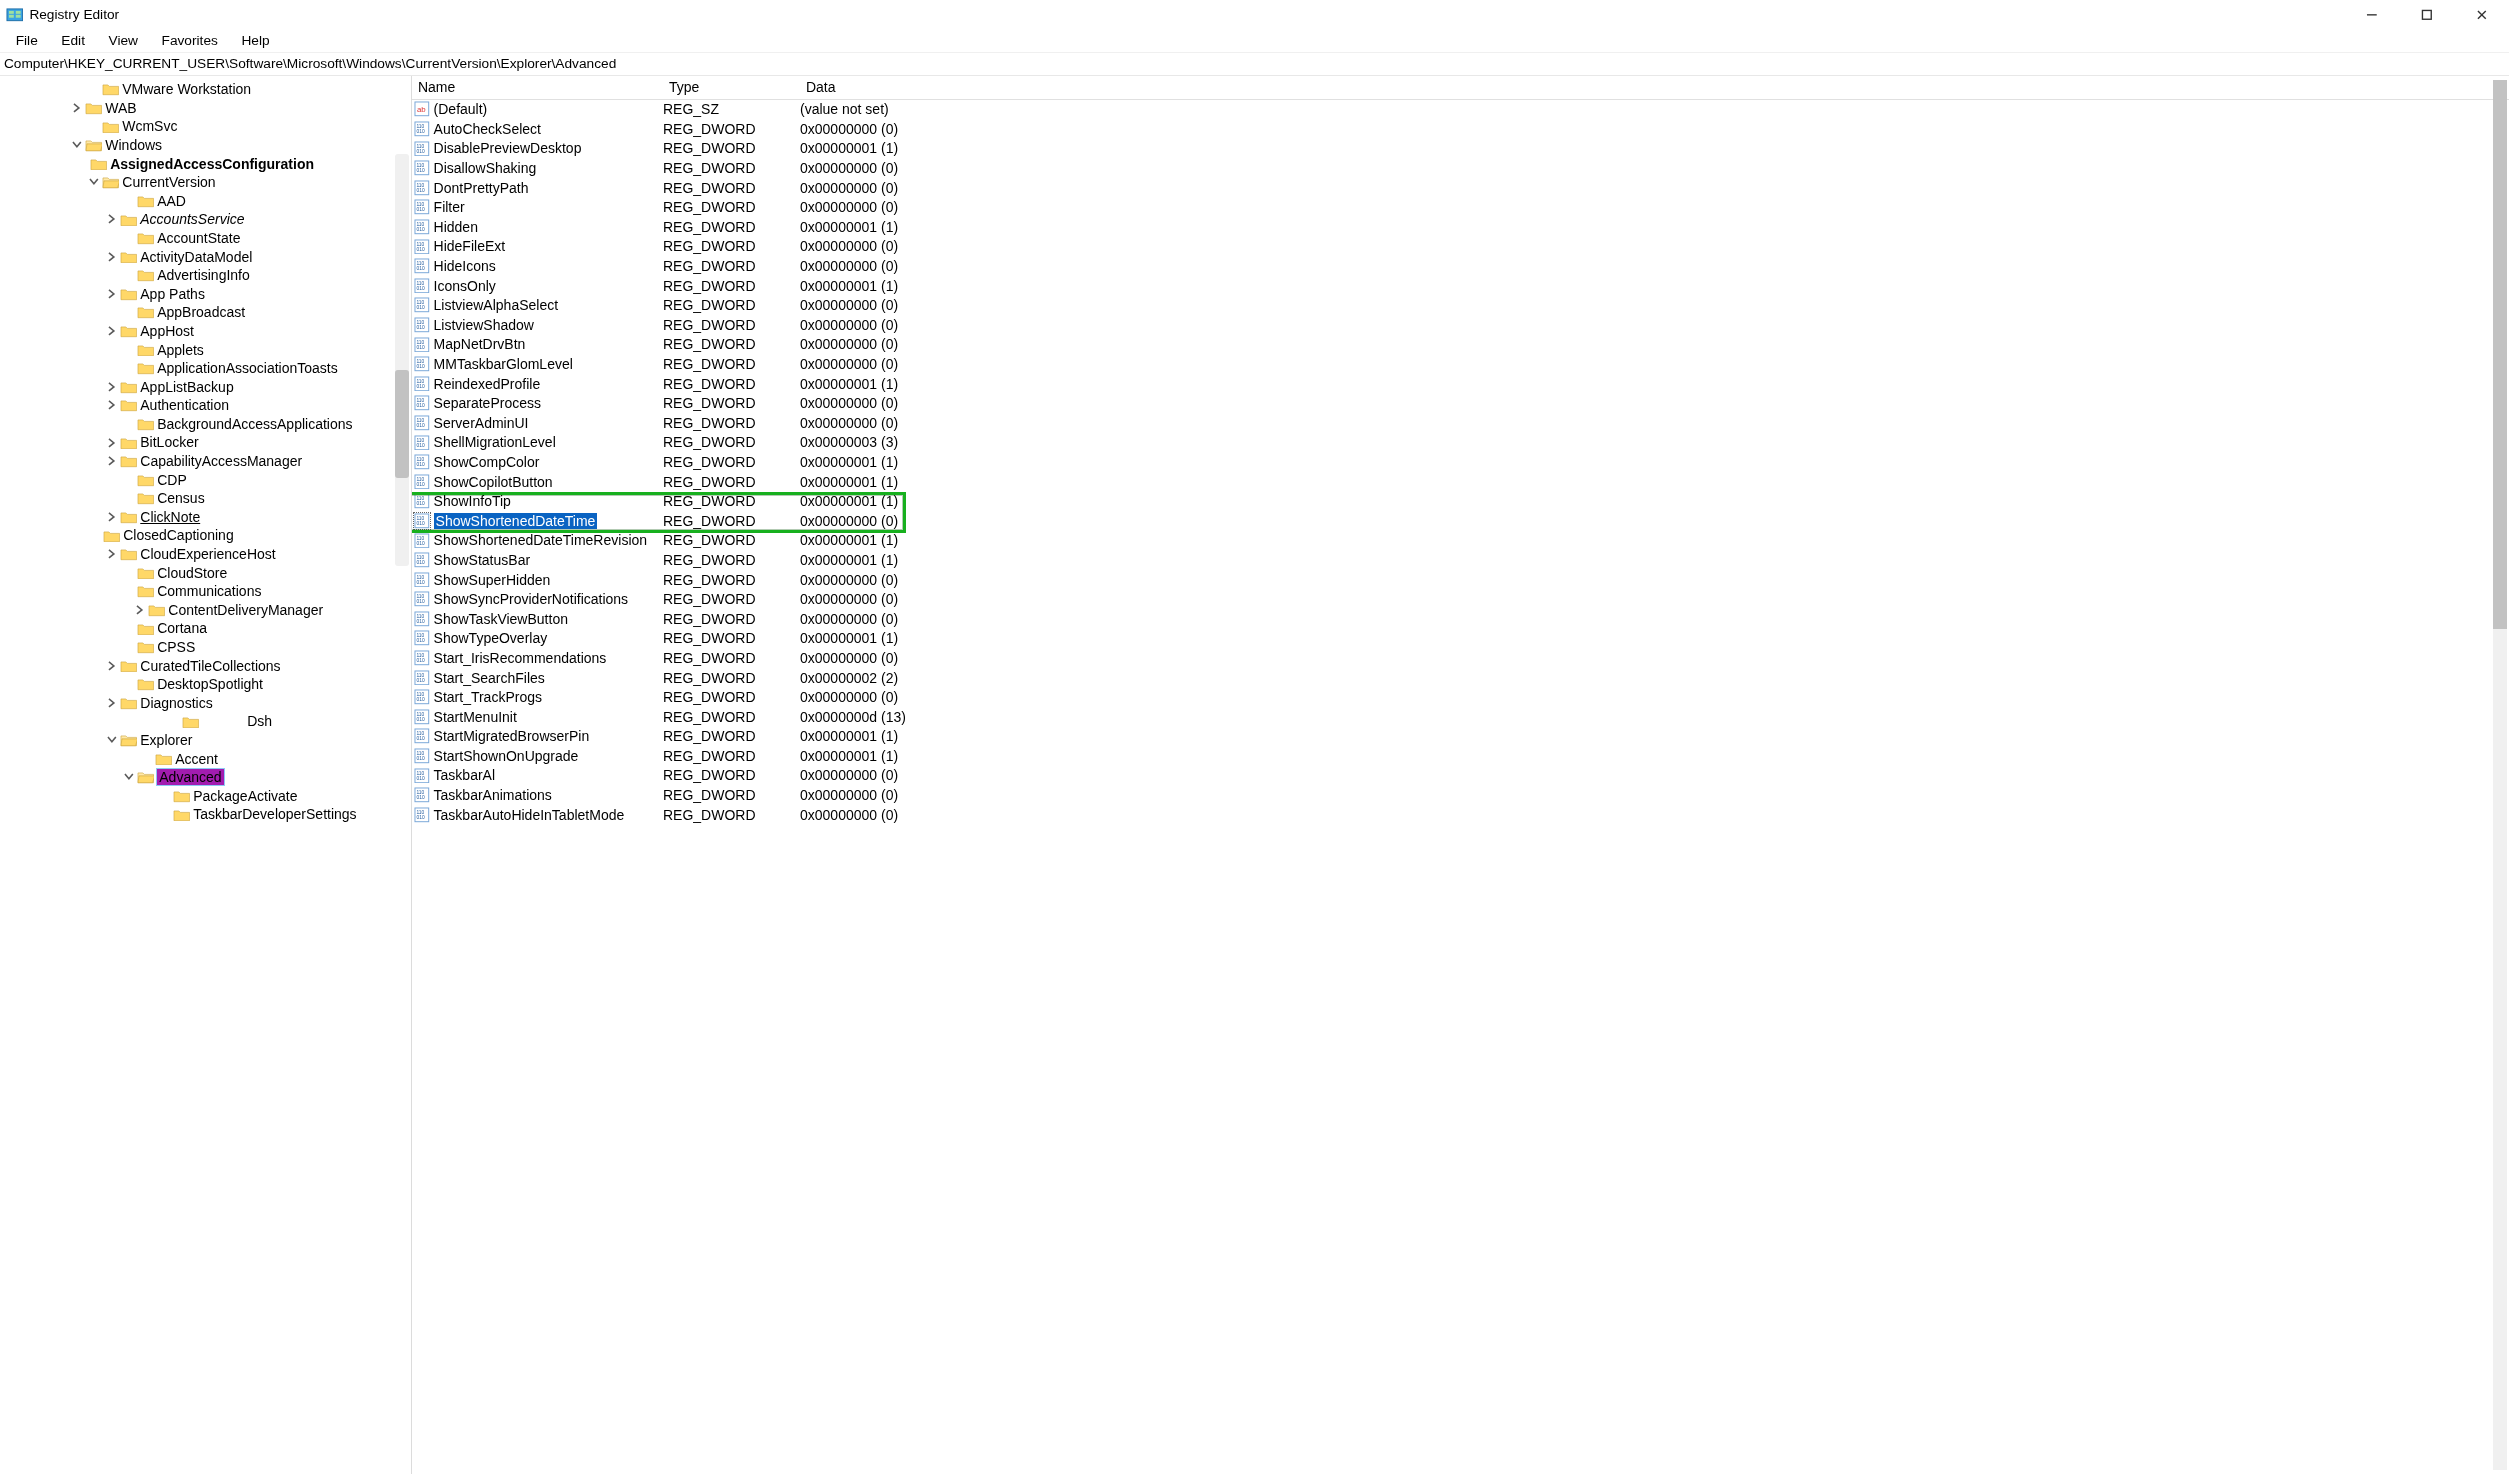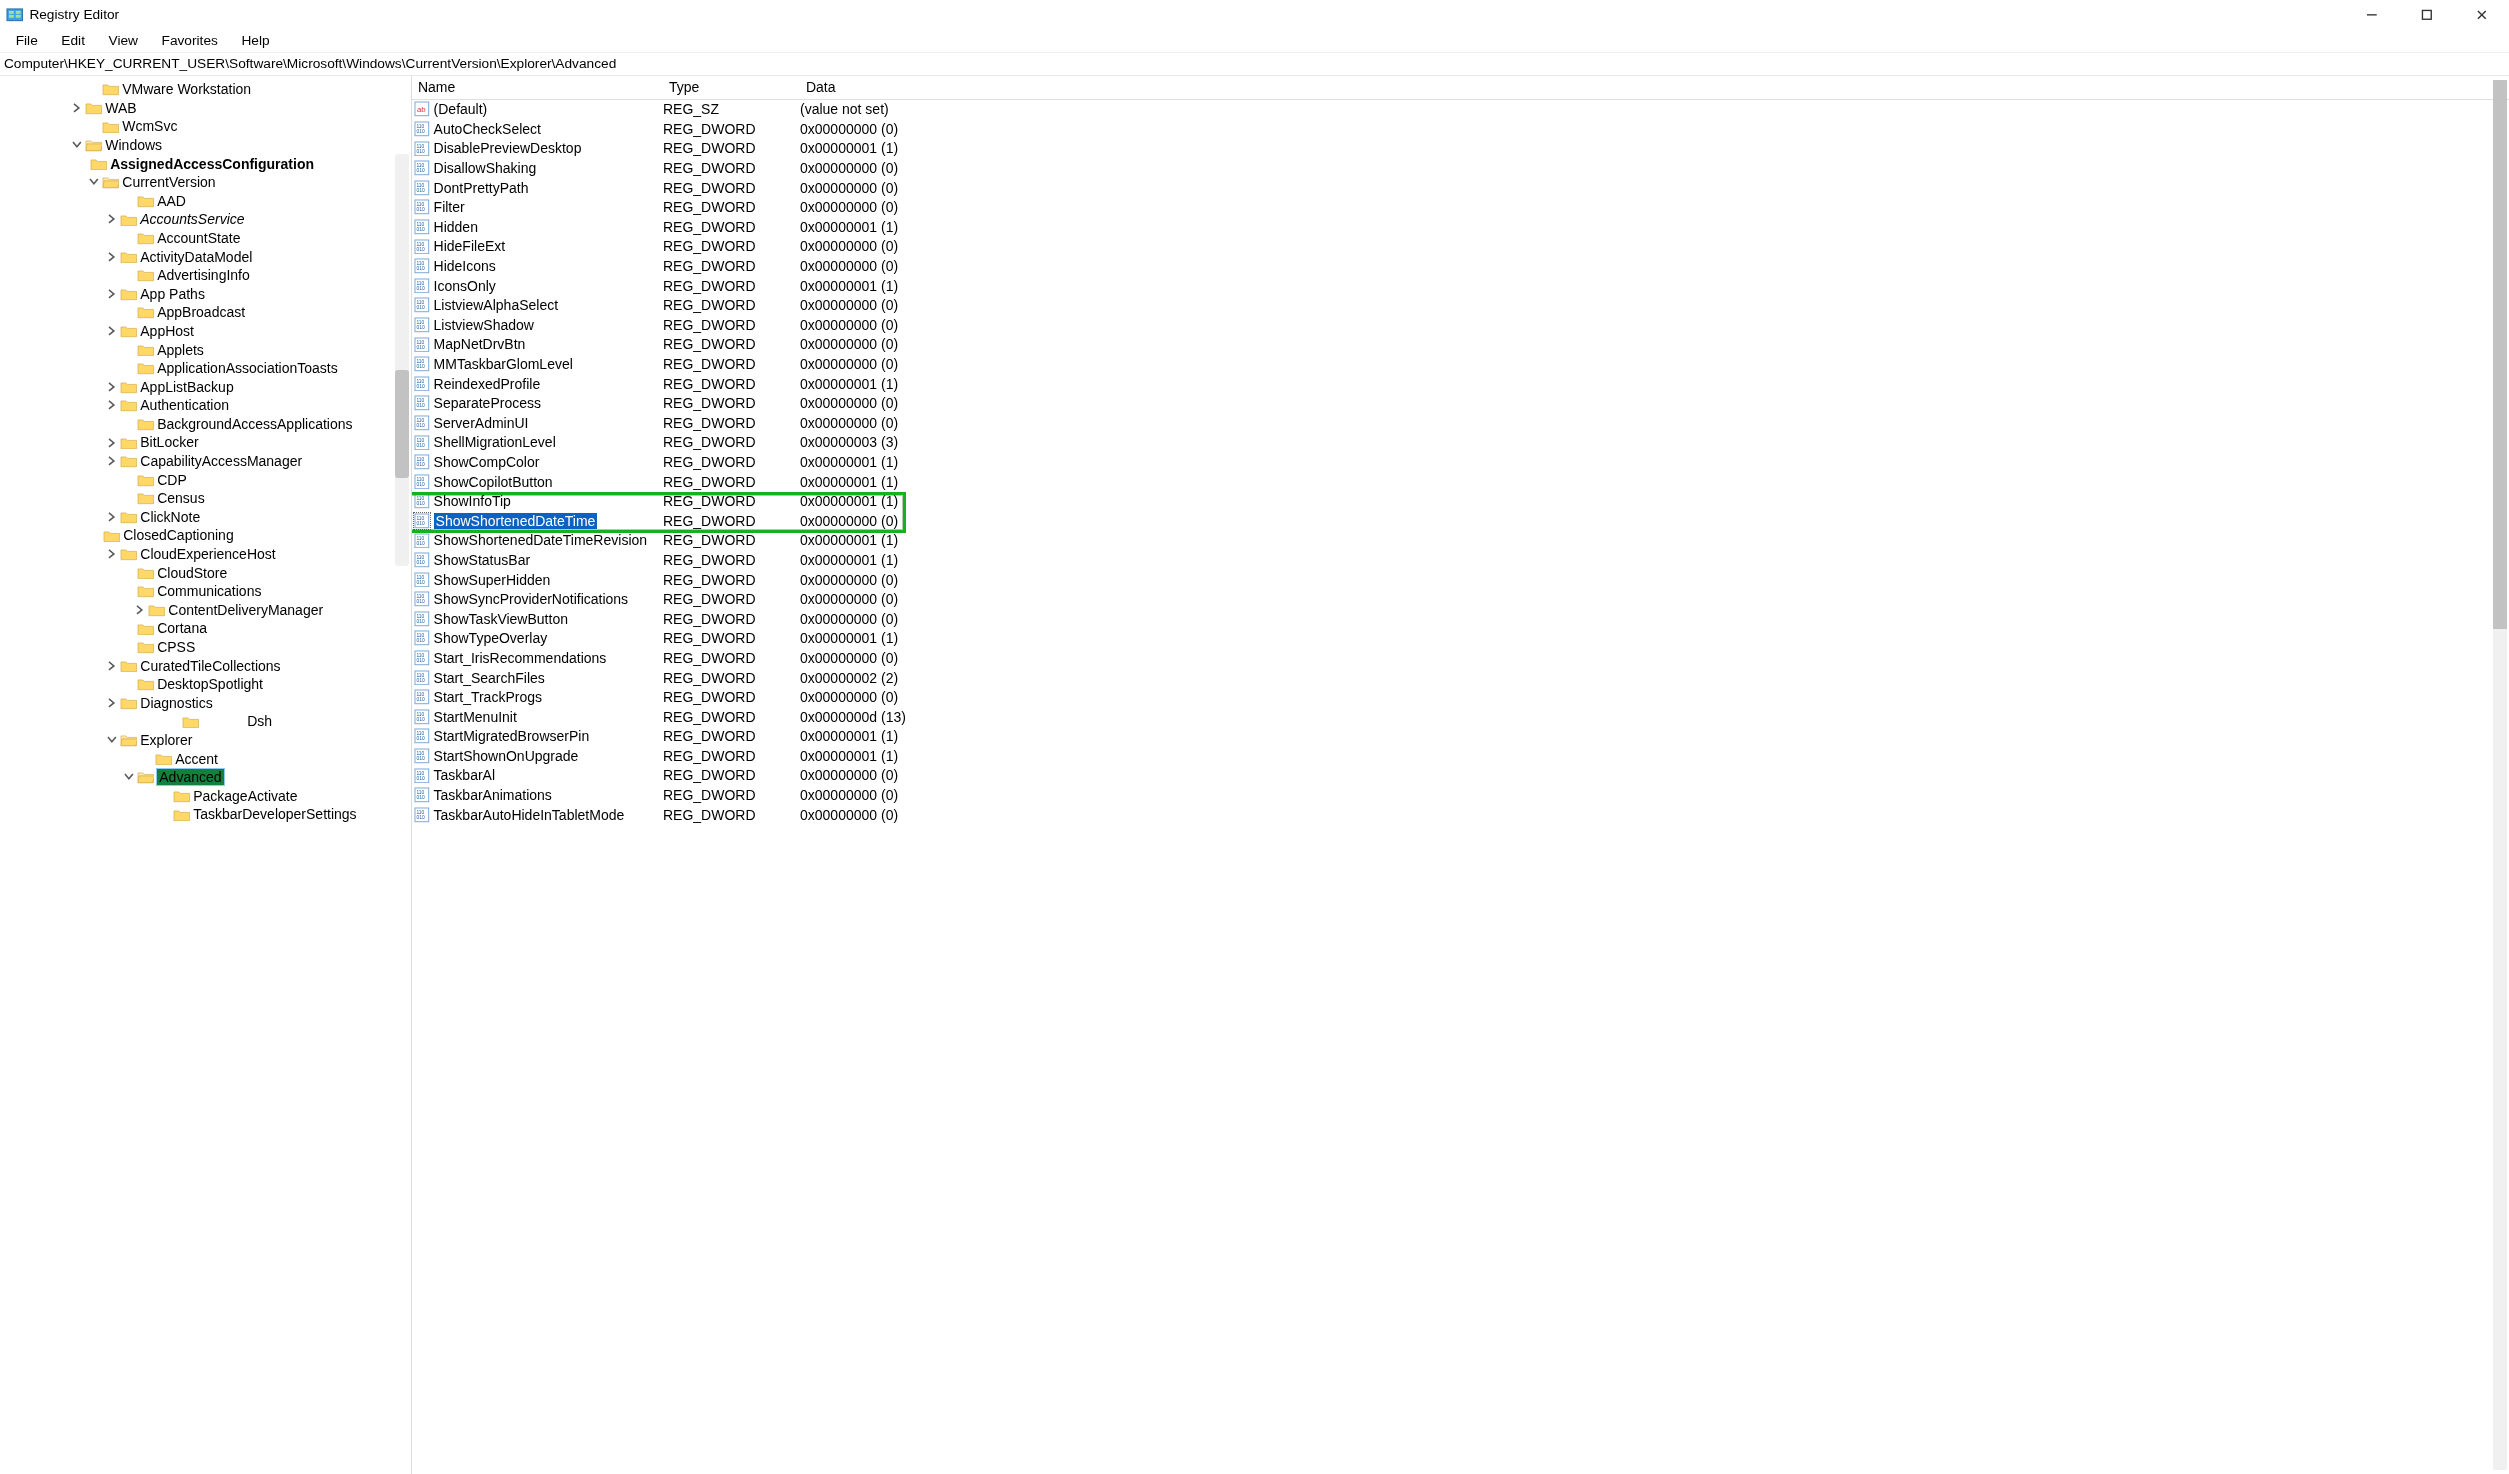--- a/index.html
+++ b/index.html
@@ -26,21 +26,21 @@
   .list-pane { flex: 1; overflow: hidden; position: relative; }
 
   
   .tree { font-size: 14px; color: #000; }
   .node { display: flex; align-items: center; height: 18.6px; white-space: nowrap; }
   .chev { width: 11.8px; height: 11.8px; margin-right: 2px; display:inline-flex; align-items:center; justify-content:center; }
   .chev svg { stroke:#5a5a5a; }
   .spacer-chev { width: 13.7px; display:inline-block; }
   .folder { width: 17.6px; height: 13.7px; margin-right: 2.9px; display:inline-block; }
   .node-label { }
-  .node.selected .node-label { background: #15803d; outline: 1px solid #8ec9f3; padding: 0 2px; }
+  .node.selected .node-label { background: #a21caf; outline: 1px solid #8ec9f3; padding: 0 2px; }
   .node.open-sel .folder {  }
 
   .tree-track { position:absolute; right:2px; top:78px; width:13.7px; height:412px; background:#f0f0f0; border-radius:2.9px; }
   .tree-thumb { position:absolute; right:2px; top:294px; width:13.7px; height:108px; background:#c2c2c2; border-radius:2.9px; }
 
   
   .list-header { display: flex; align-items: center; height: 23.5px; border-bottom: 1px solid #e0e0e0; font-size: 14px; color:#000; background:#fff; }
   .col { padding-left: 5.9px; display:flex; align-items:center; height:100%; border-right: 1px solid transparent; }
   .col-name { width: 251px; }
   .col-type { width: 137px; }
@@ -311,21 +311,21 @@
             </svg></span>
           <span class="node-label">CDP</span>
         </div>
         <div class="node" style="padding-left: 123px;">
           <span class="spacer-chev"></span>
           <span class="folder"><svg width="17.6" height="13.7" viewBox="0 0 18 14">
               <use href="#folder-closed"></use>
             </svg></span>
           <span class="node-label">Census</span>
         </div>
-        <div class="node" style="padding-left: 106px;">
+        <div class="node" style="padding-left: 106px; text-decoration: underline;">
           <span class="chev">
             <svg width="11.8" height="11.8" viewBox="0 0 12 12">
               <use href="#chev-right"></use>
             </svg>
           </span>
           <span class="folder"><svg width="17.6" height="13.7" viewBox="0 0 18 14">
               <use href="#folder-closed"></use>
             </svg></span>
           <span class="node-label">ClickNote</span>
         </div>

